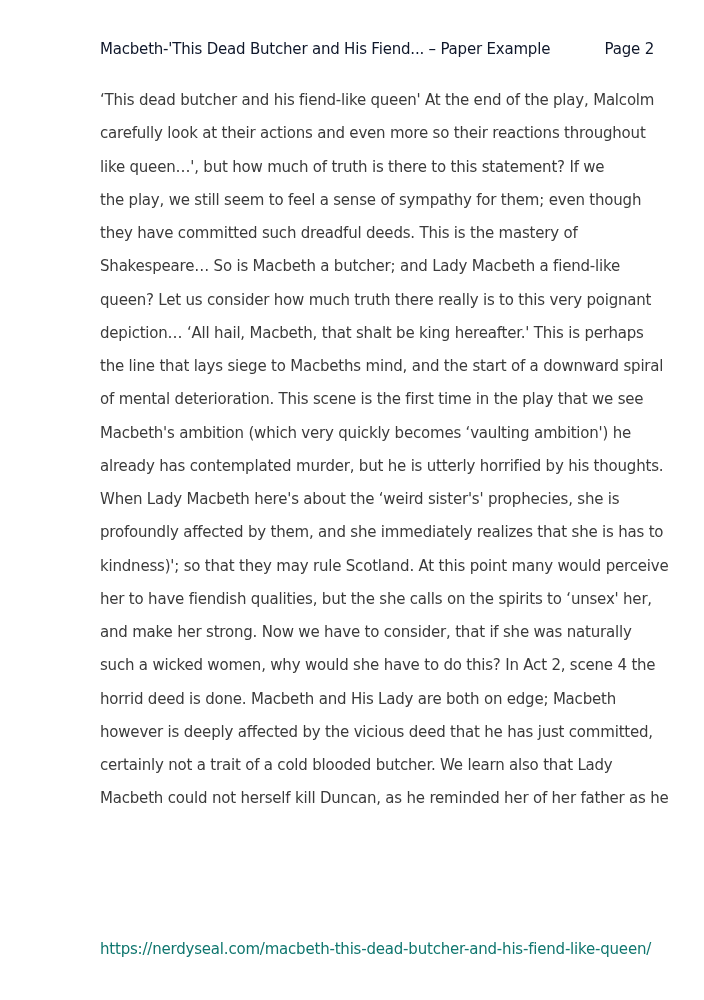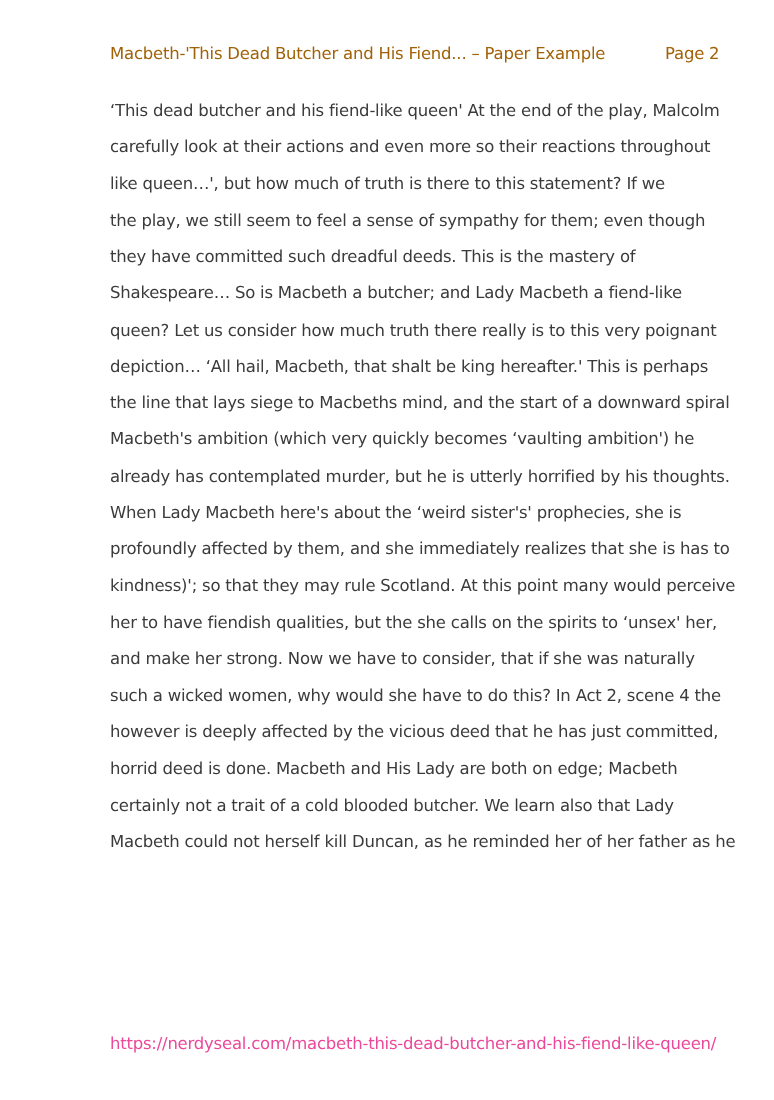--- a/index.html
+++ b/index.html
@@ -20,21 +20,21 @@
   .page-header {
     position: absolute;
     left: 100px;
     top: 40px;
     width: 554px;
     display: flex;
     justify-content: space-between;
     align-items: baseline;
     font-size: 15px;
     line-height: 18px;
-    color: #a16207;
+    color: #0f172a;
     letter-spacing: -0.2px;
     white-space: nowrap;
   }
   .body-text {
     position: absolute;
     left: 100px;
     top: 84px;
     width: 560px;
     font-size: 15px;
     color: #3b3b3b;
@@ -45,21 +45,21 @@
     line-height: 33.25px;
     white-space: nowrap;
   }
   .page-footer {
     position: absolute;
     left: 100px;
     top: 940px;
     width: 560px;
     font-size: 15px;
     line-height: 18px;
-    color: #ec4899;
+    color: #0f766e;
     letter-spacing: -0.2px;
     white-space: nowrap;
   }
 </style>
 </head>
 <body>
 
 <div class="page">
 
   <div class="page-header">
@@ -70,29 +70,30 @@
   <div class="body-text">
       <div class="text-line">‘This dead butcher and his fiend-like queen' At the end of the play, Malcolm</div>
       <div class="text-line">carefully look at their actions and even more so their reactions throughout</div>
       <div class="text-line">like queen…', but how much of truth is there to this statement? If we</div>
       <div class="text-line">the play, we still seem to feel a sense of sympathy for them; even though</div>
       <div class="text-line">they have committed such dreadful deeds. This is the mastery of</div>
       <div class="text-line">Shakespeare… So is Macbeth a butcher; and Lady Macbeth a fiend-like</div>
       <div class="text-line">queen? Let us consider how much truth there really is to this very poignant</div>
       <div class="text-line">depiction… ‘All hail, Macbeth, that shalt be king hereafter.' This is perhaps</div>
       <div class="text-line">the line that lays siege to Macbeths mind, and the start of a downward spiral</div>
+      <div class="text-line">of mental deterioration. This scene is the first time in the play that we see</div>
       <div class="text-line">Macbeth's ambition (which very quickly becomes ‘vaulting ambition') he</div>
       <div class="text-line">already has contemplated murder, but he is utterly horrified by his thoughts.</div>
       <div class="text-line">When Lady Macbeth here's about the ‘weird sister's' prophecies, she is</div>
       <div class="text-line">profoundly affected by them, and she immediately realizes that she is has to</div>
       <div class="text-line">kindness)'; so that they may rule Scotland. At this point many would perceive</div>
       <div class="text-line">her to have fiendish qualities, but the she calls on the spirits to ‘unsex' her,</div>
       <div class="text-line">and make her strong. Now we have to consider, that if she was naturally</div>
       <div class="text-line">such a wicked women, why would she have to do this? In Act 2, scene 4 the</div>
+      <div class="text-line">horrid deed is done. Macbeth and His Lady are both on edge; Macbeth</div>
       <div class="text-line">however is deeply affected by the vicious deed that he has just committed,</div>
-      <div class="text-line">horrid deed is done. Macbeth and His Lady are both on edge; Macbeth</div>
       <div class="text-line">certainly not a trait of a cold blooded butcher. We learn also that Lady</div>
       <div class="text-line">Macbeth could not herself kill Duncan, as he reminded her of her father as he</div>
     </div>
 
   <div class="page-footer">https://nerdyseal.com/macbeth-this-dead-butcher-and-his-fiend-like-queen/</div>
 
 </div>
 
 </body></html>

